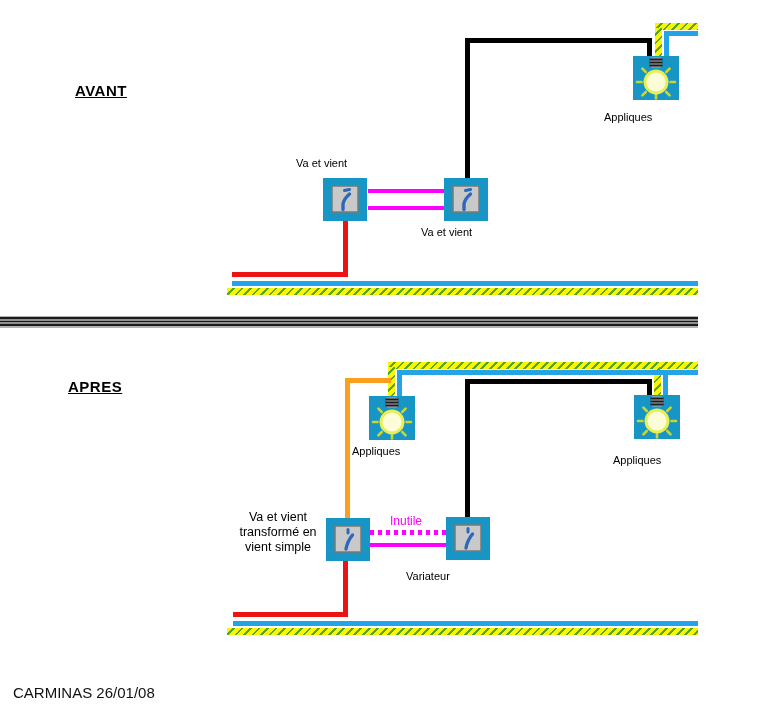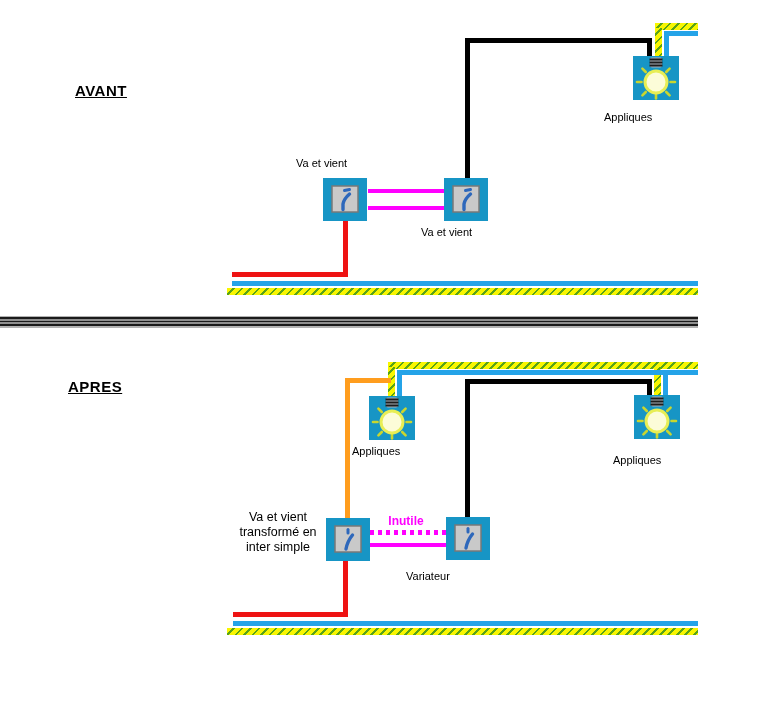--- a/index.html
+++ b/index.html
@@ -132,21 +132,21 @@
 
   <div class="wire w-orange" style="left:345px;top:378px;width:46px;height:5px;"></div>
   <div class="wire w-orange" style="left:345px;top:378px;width:5px;height:140px;"></div>
 
   <div class="wire w-black" style="left:465px;top:379px;width:187px;height:5px;"></div>
   <div class="wire w-black" style="left:465px;top:379px;width:5px;height:138px;"></div>
   <div class="wire w-black" style="left:647px;top:379px;width:5px;height:16px;"></div>
 
   <div class="wire w-dotted" style="left:370px;top:530px;width:82px;height:5px;"></div>
   <div class="wire w-magenta" style="left:368px;top:543px;width:79px;height:4px;"></div>
-  <div class="lbl-inutile" style="left:378px;top:514px;width:56px;font-weight:bold;">Inutile</div>
+  <div class="lbl-inutile" style="left:378px;top:514px;width:56px;">Inutile</div>
 
   <div class="bulb" style="left:369px;top:396px;">
     <svg viewBox="0 0 46 44" width="46" height="44">
       <rect width="46" height="44" fill="var(--box-teal)"></rect>
       <g stroke="#c9d62f" stroke-width="2.6" stroke-linecap="round">
         <line x1="37.5" y1="26" x2="42" y2="26"></line>
         <line x1="8.5" y1="26" x2="4" y2="26"></line>
         <line x1="23" y1="38.5" x2="23" y2="42.5"></line>
         <line x1="33.2" y1="16" x2="36.6" y2="12.6"></line>
         <line x1="12.8" y1="16" x2="9.4" y2="12.6"></line>
@@ -183,27 +183,28 @@
     <svg viewBox="0 0 44 43" width="44" height="43">
       <rect width="44" height="43" fill="var(--box-teal)"></rect>
       <rect x="9" y="8" width="26" height="26" fill="var(--switch-inner)" stroke="#787878" stroke-width="1.5"></rect>
       <path d="M22 11.5 l0 3.5" stroke="var(--switch-glyph)" stroke-width="3" fill="none" stroke-linecap="round"></path>
       <path d="M26.5 17 Q21.5 23 20 31" stroke="var(--switch-glyph)" stroke-width="3.4" fill="none" stroke-linecap="round"></path>
     </svg>
   </div>
   <div class="lbl-block" style="left:231px;top:510px;width:94px;">
     <div>Va et vient</div>
     <div>transformé en</div>
-    <div>inter simple</div>
+    <div>vient simple</div>
   </div>
 
   <div class="switchbox" style="left:446px;top:517px;">
     <svg viewBox="0 0 44 43" width="44" height="43">
       <rect width="44" height="43" fill="var(--box-teal)"></rect>
       <rect x="9" y="8" width="26" height="26" fill="var(--switch-inner)" stroke="#787878" stroke-width="1.5"></rect>
       <path d="M22 11.5 l0 3.5" stroke="var(--switch-glyph)" stroke-width="3" fill="none" stroke-linecap="round"></path>
       <path d="M26.5 17 Q21.5 23 20 31" stroke="var(--switch-glyph)" stroke-width="3.4" fill="none" stroke-linecap="round"></path>
     </svg>
   </div>
   <div class="lbl" style="left:406px;top:570px;width:90px;">Variateur</div>
 
+  <div class="footer">CARMINAS 26/01/08</div>
 
 </div>
 
 </body></html>

